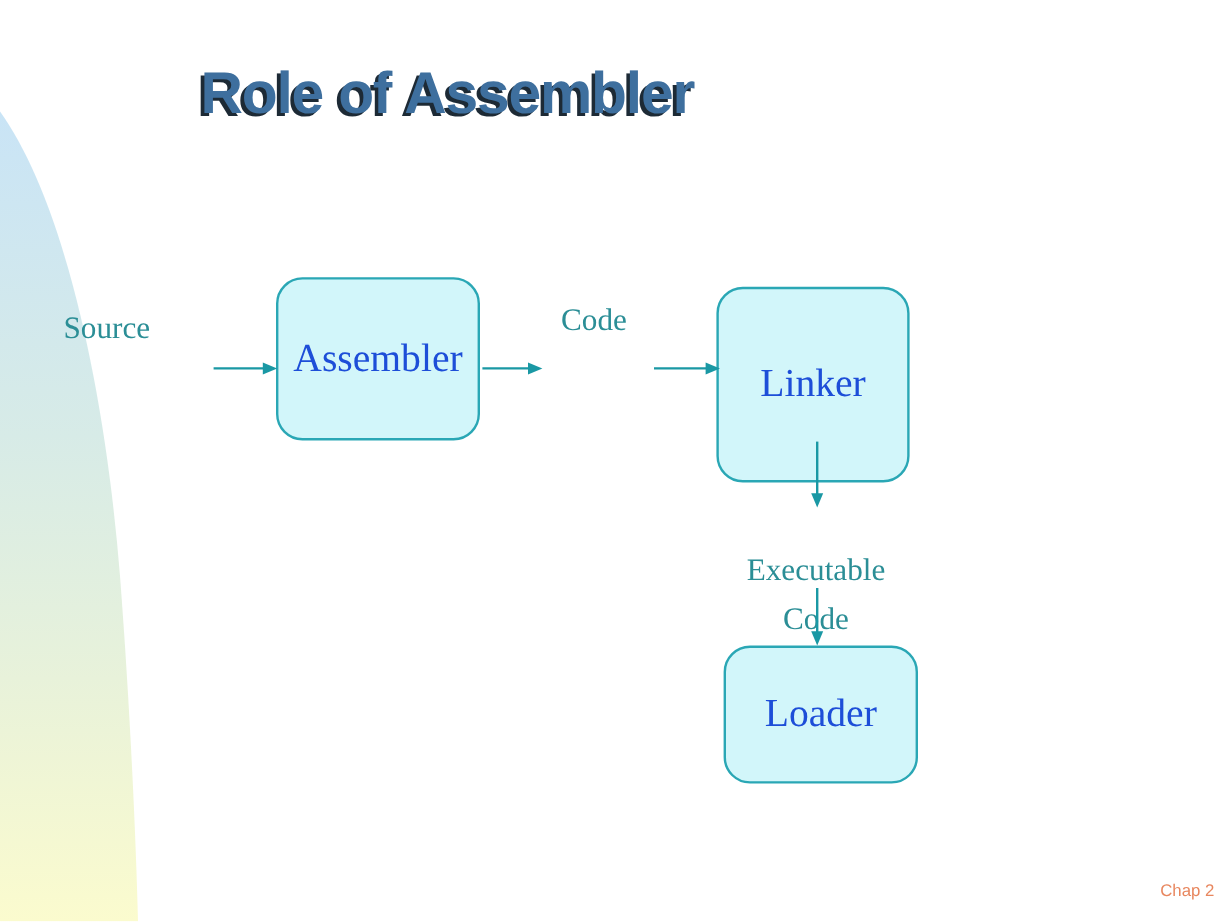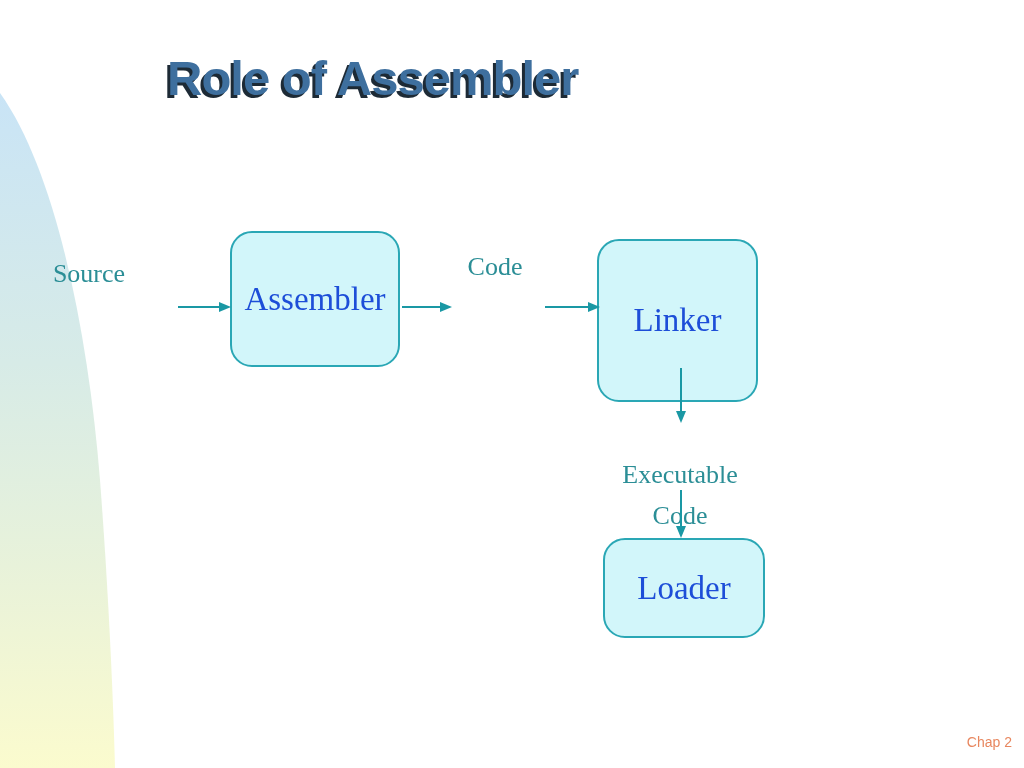--- a/index.html
+++ b/index.html
@@ -102,21 +102,21 @@
   </div>
 
   <div class="box" style="left:230px; top:231px; width:170px; height:136px;">
     <span class="box-label">Assembler</span>
   </div>
 
   <div class="box" style="left:597px; top:239px; width:161px; height:163px;">
     <span class="box-label">Linker</span>
   </div>
 
-  <div class="box" style="left:603px; top:538px; width:162px; height:100px;">
+  <div class="box" style="left:603px; top:538px; width:162px; height:115px;">
     <span class="box-label">Loader</span>
   </div>
 
   <svg class="arrows" width="1024" height="768" viewBox="0 0 1024 768">
     <g>
       <line x1="178" y1="307" x2="220" y2="307"></line>
       <polygon points="231,307 219,302 219,312"></polygon>
     </g>
     <g>
       <line x1="402" y1="307" x2="441" y2="307"></line>

